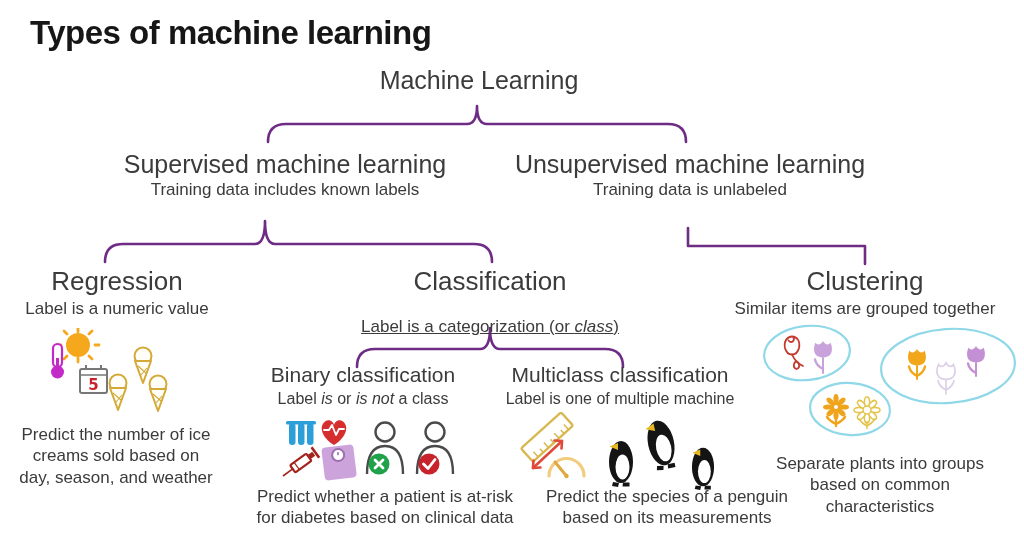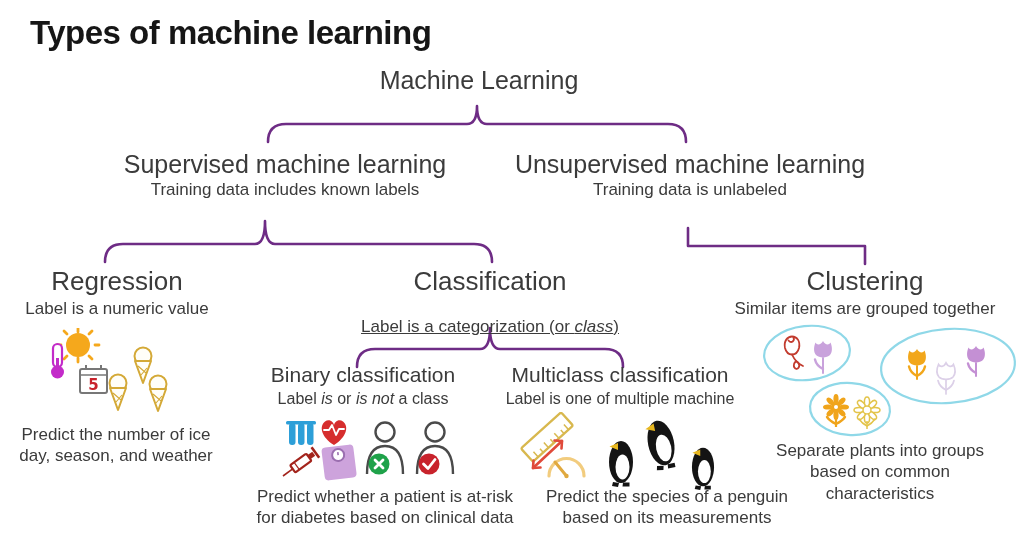--- a/index.html
+++ b/index.html
@@ -55,31 +55,32 @@
   <div class="abs ctr sub" style="left:865px;top:299px;">Similar items are grouped together</div>
 
   <div class="abs ctr lvl4" style="left:363px;top:363px;">Binary classification</div>
   <div class="abs ctr sub-sm" style="left:363px;top:390px;"><span>Label </span><i>is</i><span> or </span><i>is not</i><span> a class</span></div>
 
   <div class="abs ctr lvl4" style="left:620px;top:363px;">Multiclass classification</div>
   <div class="abs ctr sub-sm" style="left:620px;top:390px;">Label is one of multiple machine</div>
 
   <div class="abs ctr caption" style="left:116px;top:424px;">
     <span>Predict the number of ice</span>
+    <span>creams sold based on</span>
     <span>day, season, and weather</span>
   </div>
   <div class="abs ctr caption" style="left:385px;top:486px;">
     <span>Predict whether a patient is at-risk</span>
     <span>for diabetes based on clinical data</span>
   </div>
   <div class="abs ctr caption" style="left:667px;top:486px;">
     <span>Predict the species of a penguin</span>
     <span>based on its measurements</span>
   </div>
-  <div class="abs ctr caption" style="left:880px;top:440px;">
+  <div class="abs ctr caption" style="left:880px;top:453px;">
     <span>Separate plants into groups</span>
     <span>based on common</span>
     <span>characteristics</span>
   </div>
 
   <svg class="abs" style="left:30px;top:328px;" width="150" height="100" viewBox="0 0 150 100">
     <g stroke="#F5A81C" stroke-width="2.8" stroke-linecap="round">
       <circle cx="48" cy="17" r="12" fill="#F5A81C" stroke="none"></circle>
       <line x1="48" y1="0" x2="48" y2="-4" transform="translate(0,4)"></line>
       <line x1="48" y1="34" x2="48" y2="38" transform="translate(0,-4)"></line>

